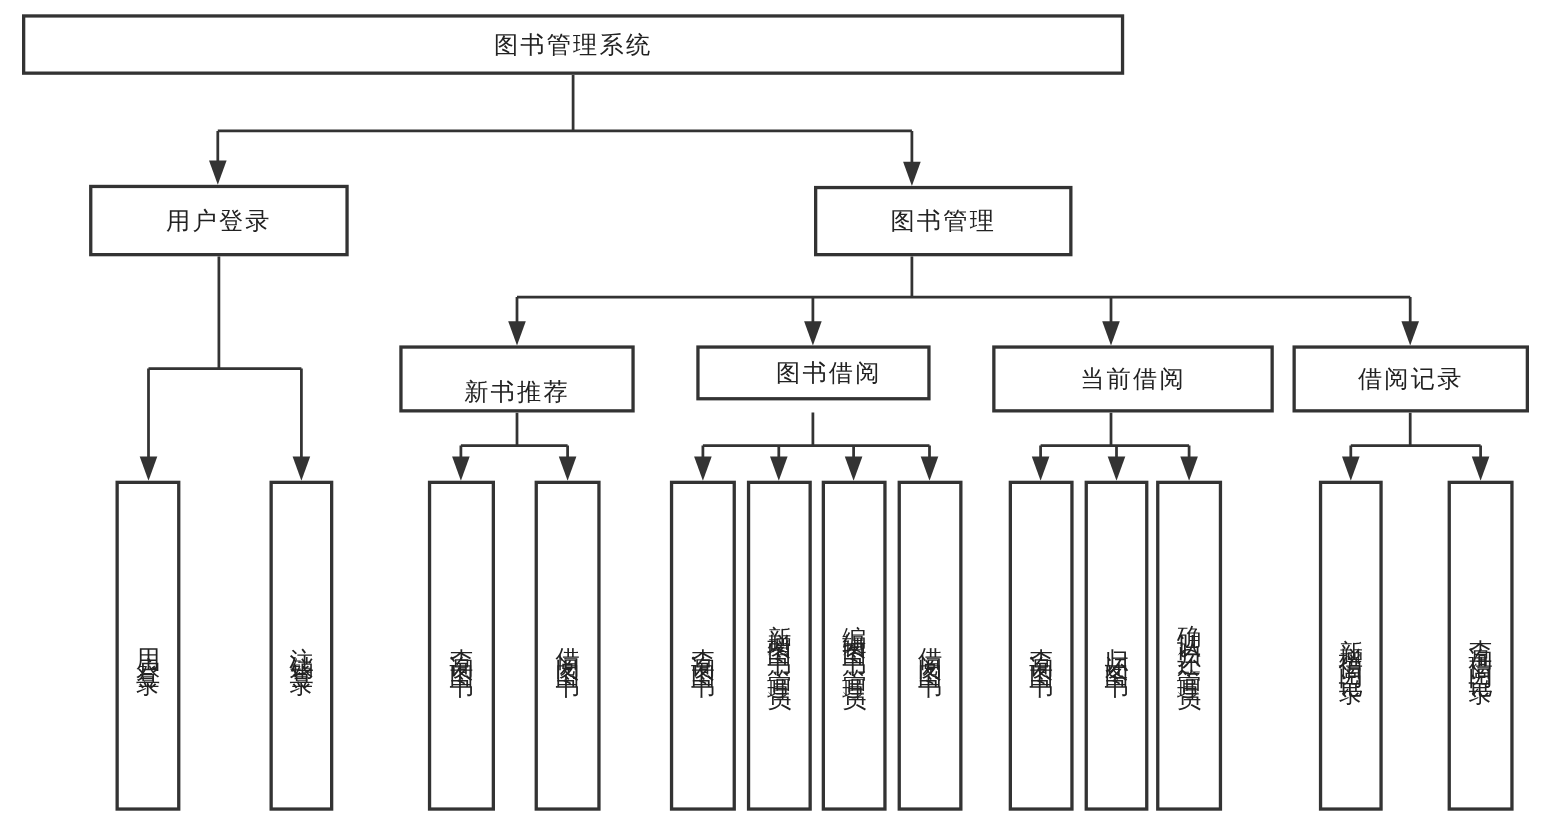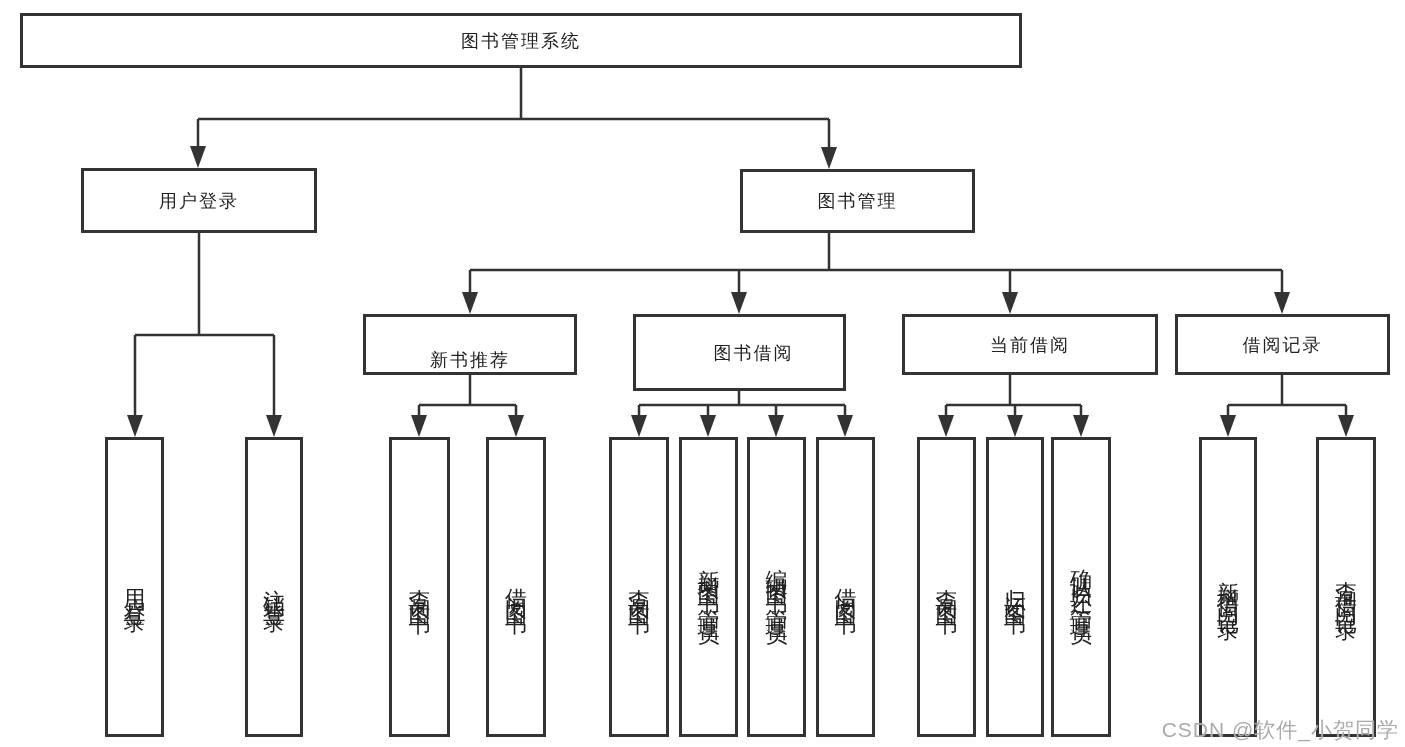--- a/index.html
+++ b/index.html
@@ -40,39 +40,39 @@
   .node {
     position: absolute;
     border: 3px solid var(--border);
     background: #ffffff;
     display: flex;
     align-items: center;
     justify-content: center;
     color: var(--text);
   }
   .hbox {
-    font-size: 18px;
+    font-size: 22px;
     letter-spacing: 2px;
     white-space: nowrap;
   }
   .vbox span {
     writing-mode: vertical-rl;
     line-height: 1.1;
     font-size: 22px;
     letter-spacing: 8px;
     white-space: nowrap;
   }
   
   .n-root   { left: 20px;  top: 13px;  width: 1002px; height: 55px; }
   
   .n-login  { left: 81px;  top: 168px; width: 236px; height: 65px; }
   .n-mgmt   { left: 740px; top: 169px; width: 235px; height: 64px; }
   
   .n-rec    { left: 363px;  top: 314px; width: 214px; height: 61px; align-items: flex-end; }
-  .n-borrow { left: 633px;  top: 314px; width: 213px; height: 77px; padding-left: 28px; }
+  .n-borrow { left: 633px;  top: 314px; width: 213px; height: 50px; padding-left: 28px; }
   .n-cur    { left: 902px;  top: 314px; width: 256px; height: 61px; }
   .n-hist   { left: 1175px; top: 314px; width: 215px; height: 61px; }
   
   .leaf { top: 437px; height: 300px; }
   .l-1a { left: 105px;  width: 59px; }
   .l-1b { left: 245px;  width: 58px; }
   .l-2a { left: 389px;  width: 61px; }
   .l-2b { left: 486px;  width: 60px; }
   .l-3a { left: 609px;  width: 60px; }
   .l-3b { left: 679px;  width: 59px; }
@@ -211,15 +211,14 @@
     <span>确认归还（管理员）</span>
   </div>
 
   <div class="node vbox leaf l-5a">
     <span>新增借阅记录</span>
   </div>
   <div class="node vbox leaf l-5b">
     <span>查询借阅记录</span>
   </div>
 
-  <div class="watermark">CSDN @软件_小贺同学</div>
 
 </div>
 
 </body></html>

